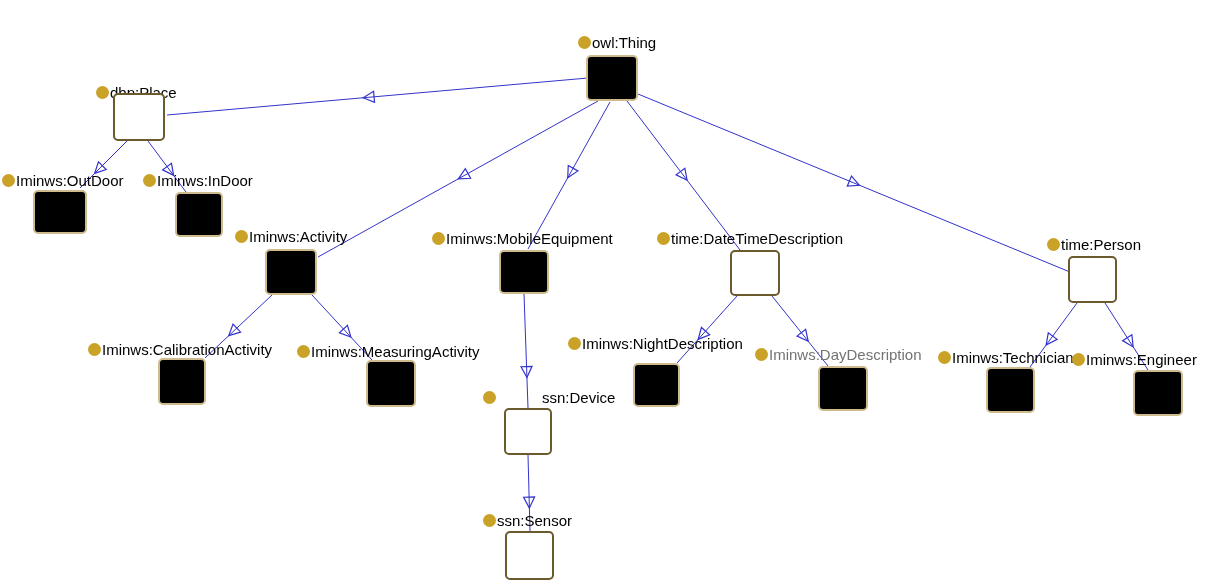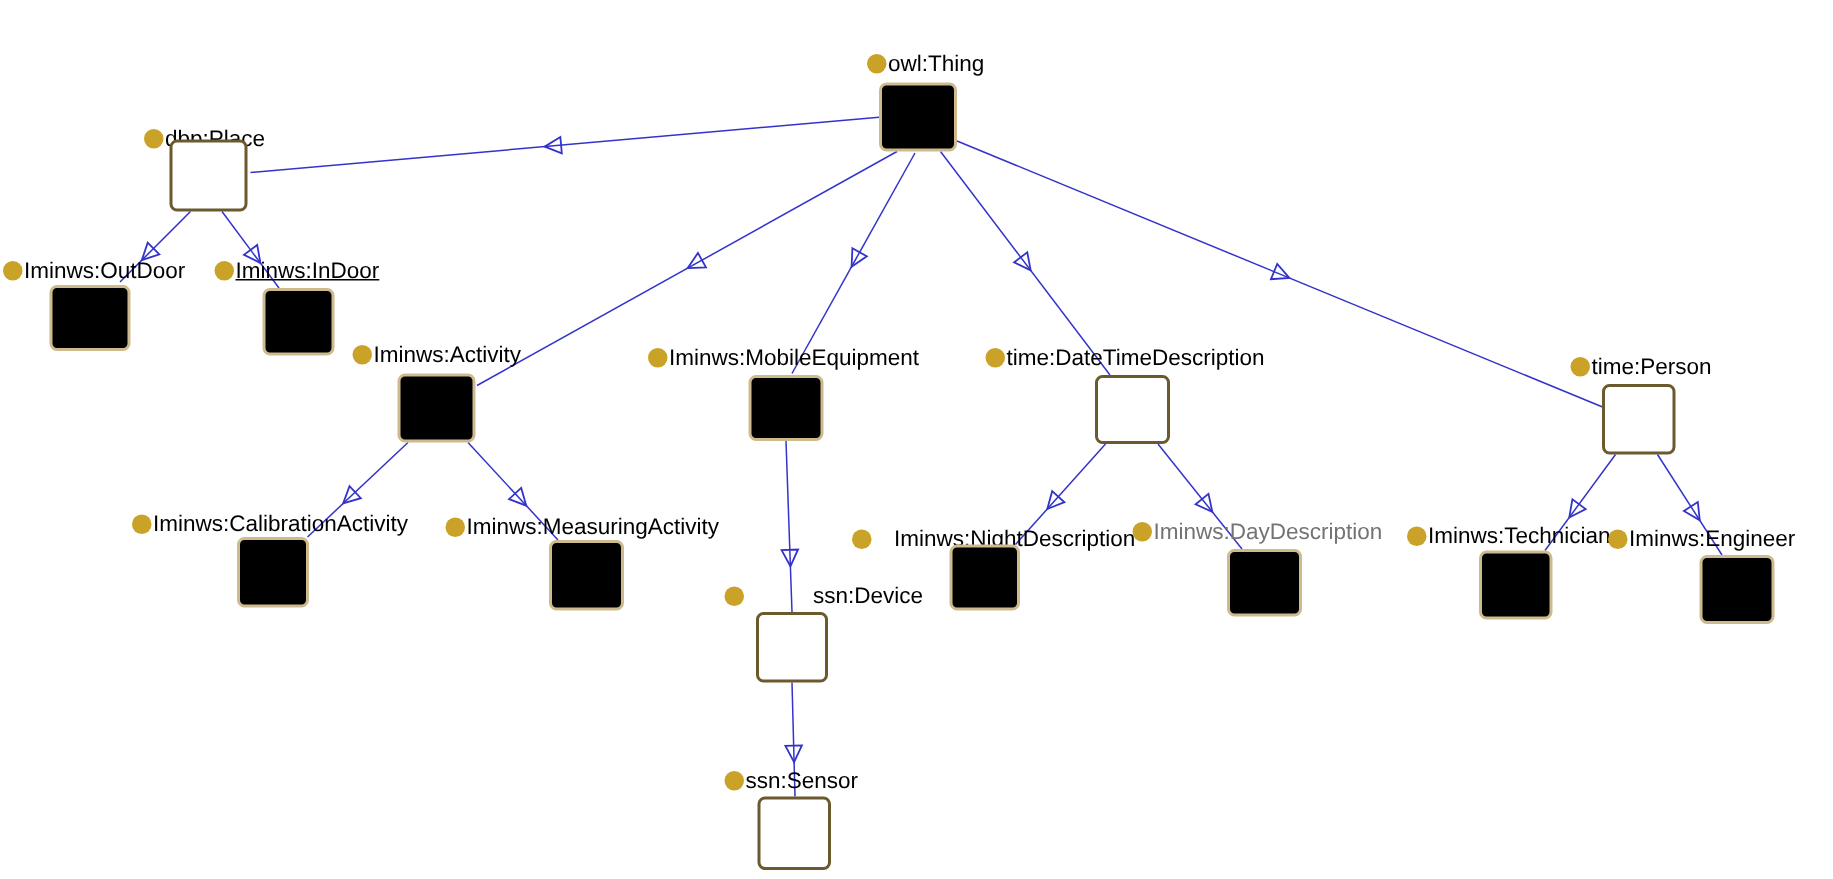--- a/index.html
+++ b/index.html
@@ -148,21 +148,21 @@
         <div class="node-box hollow" style="left: 113px; top: 93px; width: 52px; height: 48px; background: rgb(255, 255, 255); border-color: rgb(107, 90, 46);"></div>
       </div>
       <div class="node">
         <div class="node-label-row" style="left: 2px; top: 173px;">
           <span class="node-bullet" style="background: rgb(201, 162, 39);"></span>
           <span class="node-label" style="color: rgb(0, 0, 0);">Iminws:OutDoor</span>
         </div>
         <div class="node-box filled" style="left: 33px; top: 190px; width: 54px; height: 44px; background: rgb(0, 0, 0); border-color: rgb(205, 187, 142);"></div>
       </div>
       <div class="node">
-        <div class="node-label-row" style="left: 143px; top: 173px; text-decoration: underline;">
+        <div class="node-label-row" style="left: 143px; top: 173px;">
           <span class="node-bullet" style="background: rgb(201, 162, 39);"></span>
           <span class="node-label" style="color: rgb(0, 0, 0);">Iminws:InDoor</span>
         </div>
         <div class="node-box filled" style="left: 175px; top: 192px; width: 48px; height: 45px; background: rgb(0, 0, 0); border-color: rgb(205, 187, 142);"></div>
       </div>
       <div class="node">
         <div class="node-label-row" style="left: 235px; top: 229px;">
           <span class="node-bullet" style="background: rgb(201, 162, 39);"></span>
           <span class="node-label" style="color: rgb(0, 0, 0);">Iminws:Activity</span>
         </div>
@@ -204,21 +204,21 @@
         <div class="node-box hollow" style="left: 505px; top: 531px; width: 49px; height: 49px; background: rgb(255, 255, 255); border-color: rgb(107, 90, 46);"></div>
       </div>
       <div class="node">
         <div class="node-label-row" style="left: 657px; top: 231px;">
           <span class="node-bullet" style="background: rgb(201, 162, 39);"></span>
           <span class="node-label" style="color: rgb(0, 0, 0);">time:DateTimeDescription</span>
         </div>
         <div class="node-box hollow" style="left: 730px; top: 250px; width: 50px; height: 46px; background: rgb(255, 255, 255); border-color: rgb(107, 90, 46);"></div>
       </div>
       <div class="node">
-        <div class="node-label-row" style="left: 568px; top: 352px; gap: 14px;">
+        <div class="node-label-row" style="left: 568px; top: 336px;">
           <span class="node-bullet" style="background: rgb(201, 162, 39);"></span>
           <span class="node-label" style="color: rgb(0, 0, 0);">Iminws:NightDescription</span>
         </div>
         <div class="node-box filled" style="left: 633px; top: 363px; width: 47px; height: 44px; background: rgb(0, 0, 0); border-color: rgb(205, 187, 142);"></div>
       </div>
       <div class="node">
         <div class="node-label-row" style="left: 755px; top: 347px;">
           <span class="node-bullet" style="background: rgb(201, 162, 39);"></span>
           <span class="node-label" style="color: #737373;">Iminws:DayDescription</span>
         </div>

